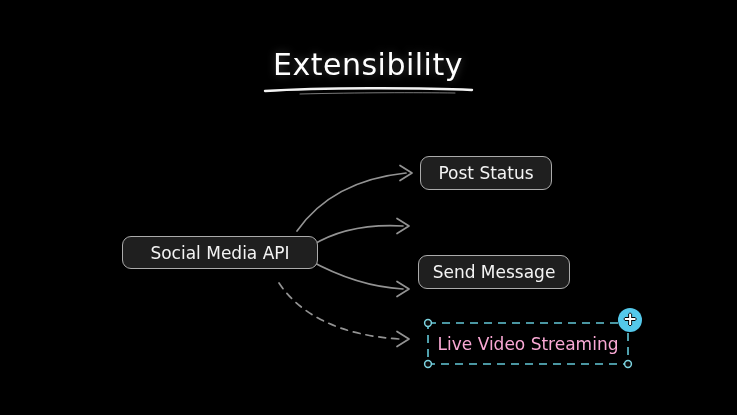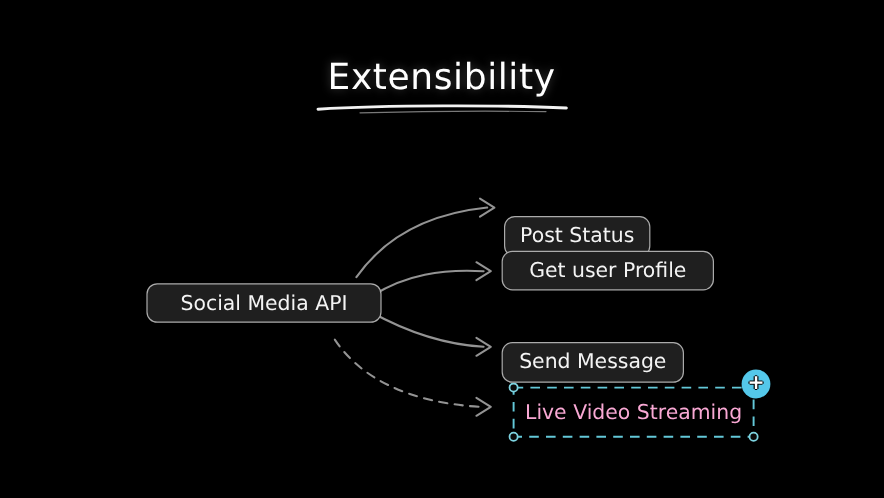--- a/index.html
+++ b/index.html
@@ -34,23 +34,23 @@
     border: 1.6px solid #ababab;
     border-radius: 9px;
     color: #f4f4f4;
     font-size: 17px;
     display: flex;
     align-items: center;
     justify-content: center;
     white-space: nowrap;
   }
   .node-source        { left: 122px; top: 236px; width: 196px; height: 33px; }
-  .node-post          { left: 420px; top: 156px; width: 122px; height: 34px; margin-top: 24px; }
+  .node-post          { left: 420px; top: 156px; width: 132px; height: 34px; }
   .node-profile       { left: 418px; top: 209px; width: 177px; height: 33px; }
-  .node-message       { left: 418px; top: 285px; width: 152px; height: 34px; }
+  .node-message       { left: 418px; top: 255px; width: 152px; height: 34px; }
   .node-ghost {
     position: absolute;
     left: 428px; top: 323px; width: 200px; height: 41px;
     box-sizing: border-box;
     color: #f9a8d4;
     font-size: 17px;
     display: flex;
     align-items: center;
     justify-content: center;
     white-space: nowrap;
@@ -116,23 +116,20 @@
 
   <div class="title">Extensibility</div>
 
   <div class="node node-source">
     <span>Social Media API</span>
   </div>
 
   <div class="node node-post">
     <span>Post Status</span>
   </div>
-  <div class="node node-profile">
-    <span>Get user Profile</span>
-  </div>
   <div class="node node-message">
     <span>Send Message</span>
   </div>
 
   <div class="node-ghost">
     <span>Live Video Streaming</span>
   </div>
 
   <div class="add-btn">
     <span>+</span>

